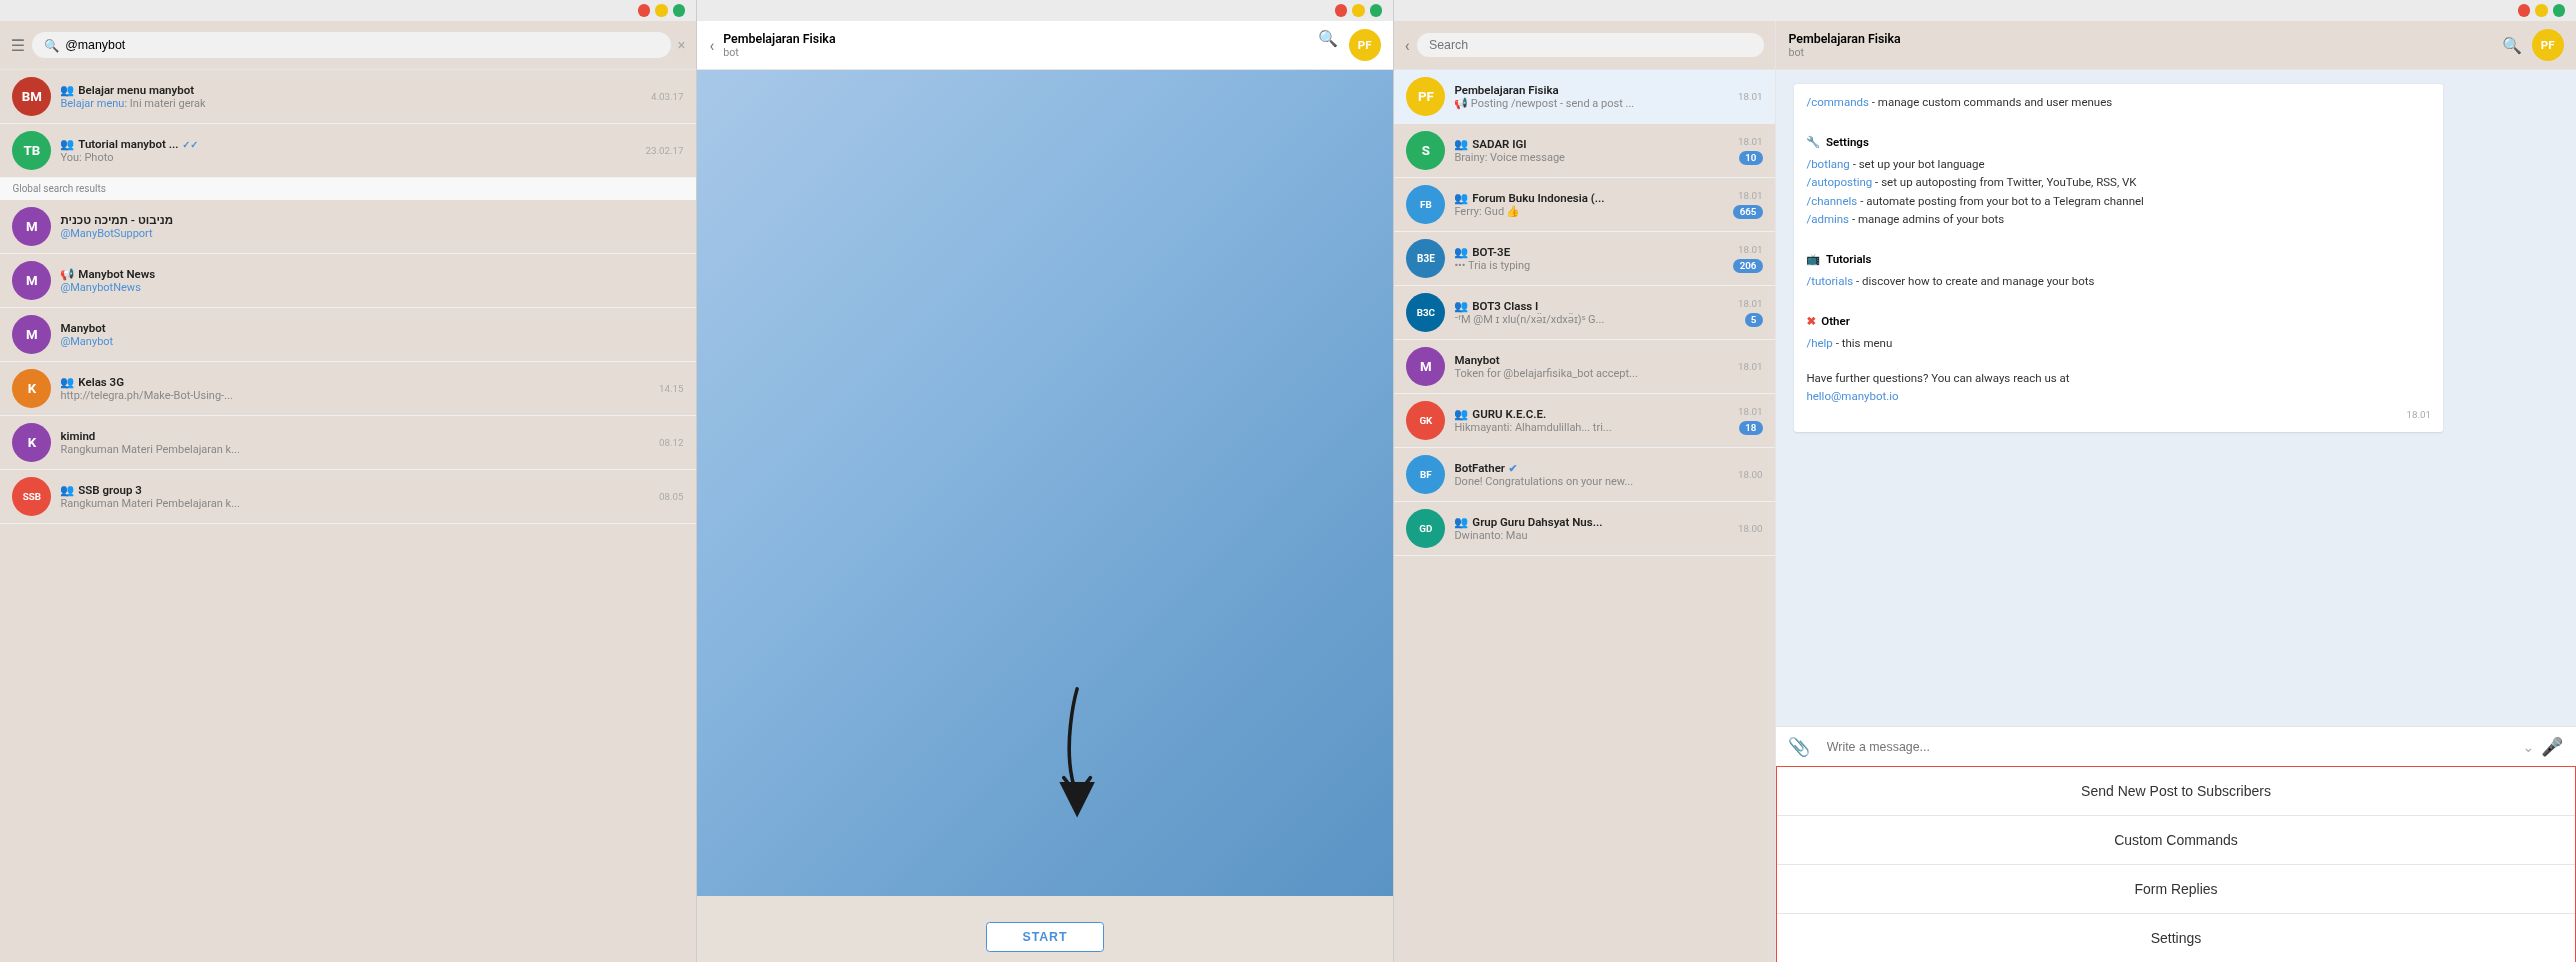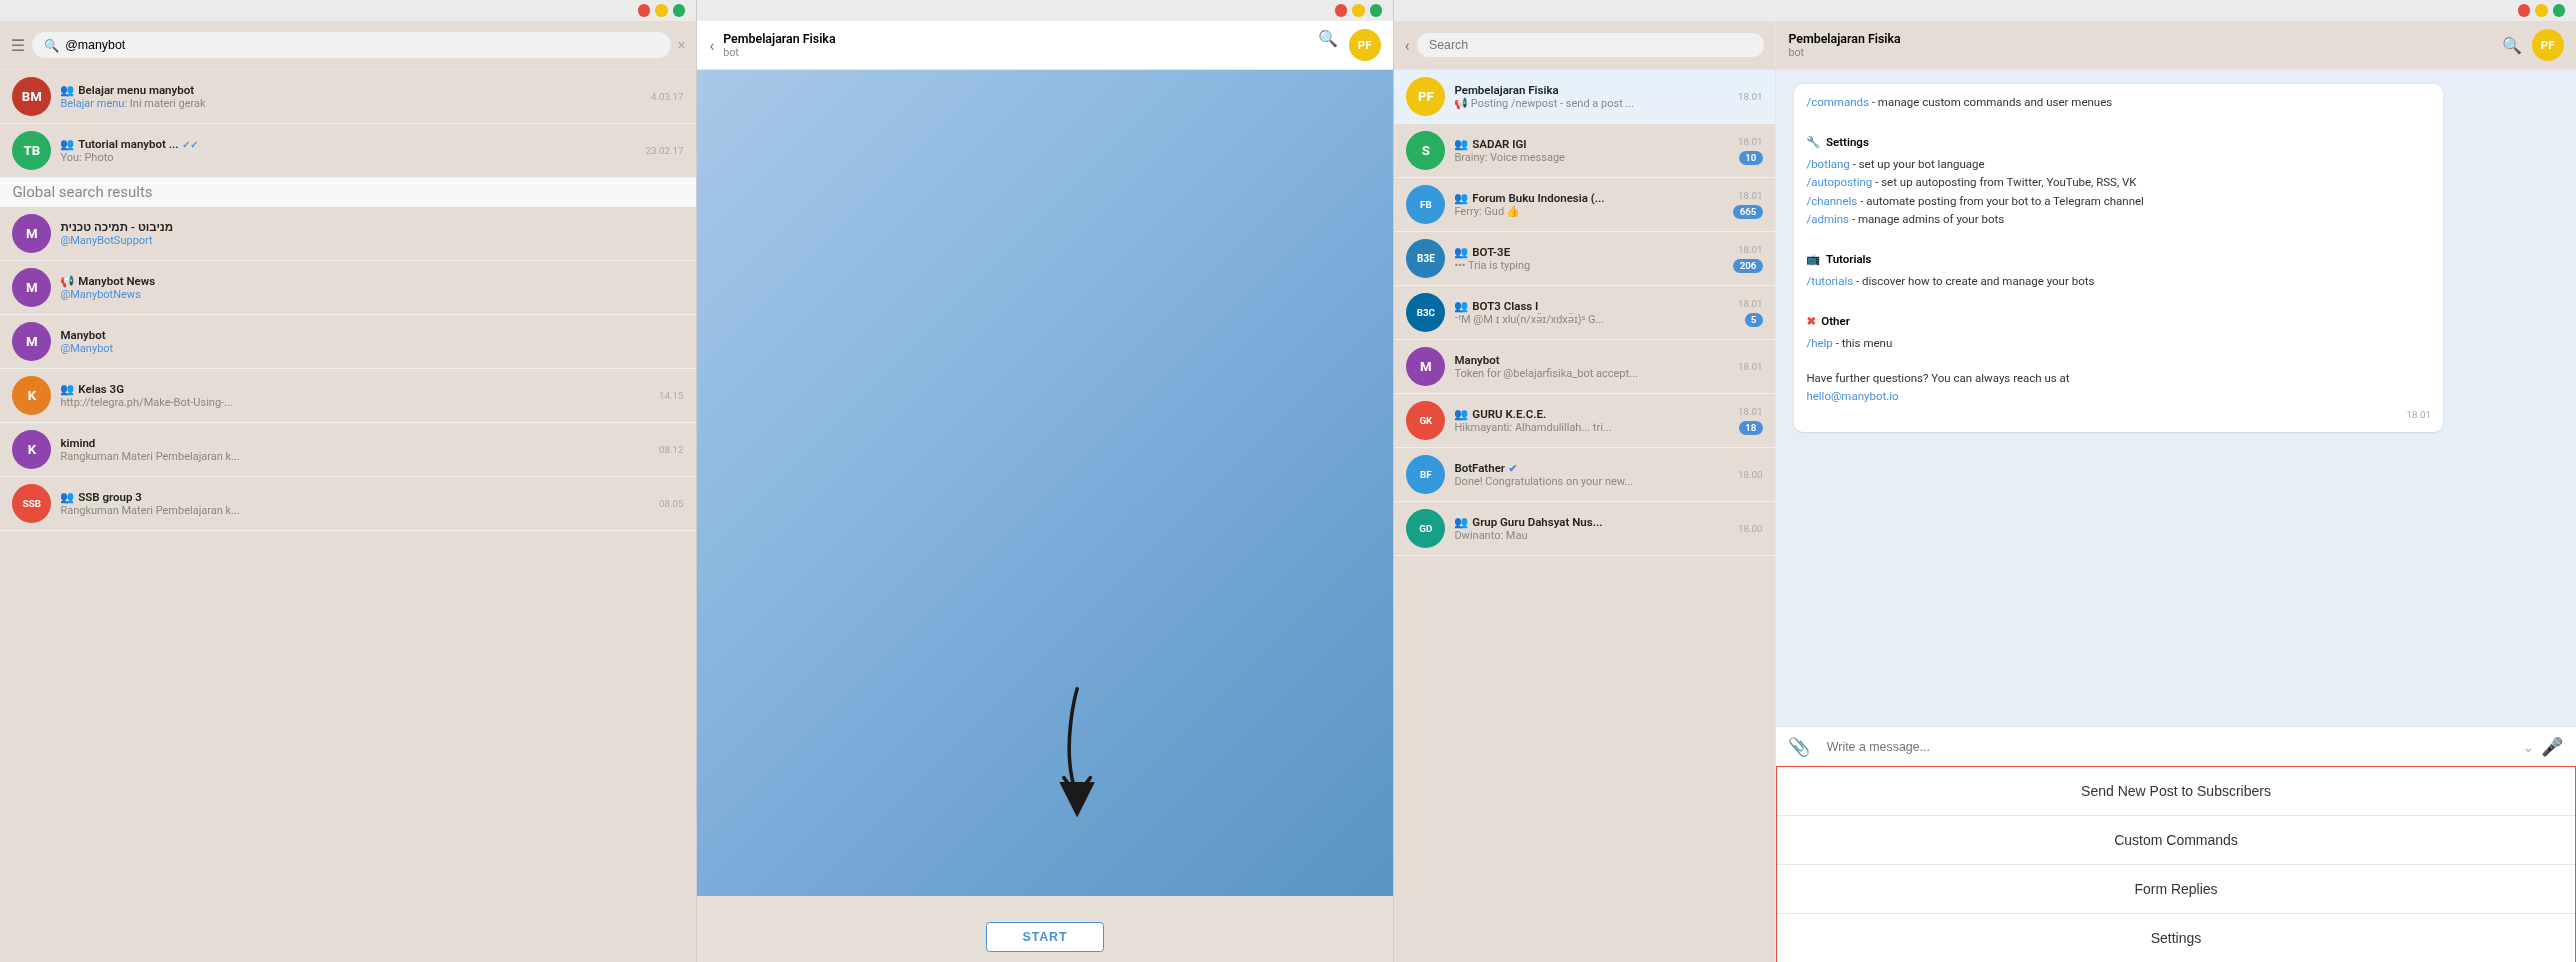--- a/index.html
+++ b/index.html
@@ -49,21 +49,21 @@
     }
 
     .close-btn {
       cursor: pointer;
       color: #aaa;
       font-size: 14px;
     }
 
     .section-label {
       padding: 5.3px 12.4px;
-      font-size: 15px;
+      font-size: 10px;
       color: #888;
       background: #f8f8f8;
     }
 
     .chat-list {
       flex: 1;
       overflow-y: auto;
     }
 
     .chat-item {
@@ -255,21 +255,21 @@
 
     .right-messages {
       flex: 1;
       padding: 14px 18px;
       overflow-y: auto;
       background: #e8eef5;
     }
 
     .message-bubble {
       background: #fff;
-      border-radius: 9px;
+      border-radius: 3px;
       padding: 9px 12.4px;
       max-width: 85%;
       margin-bottom: 7px;
       box-shadow: 0 0.9px 1.8px rgba(0,0,0,0.1);
       font-size: 11.5px;
       line-height: 1.5;
     }
 
     .section-header-msg {
       display: flex;

